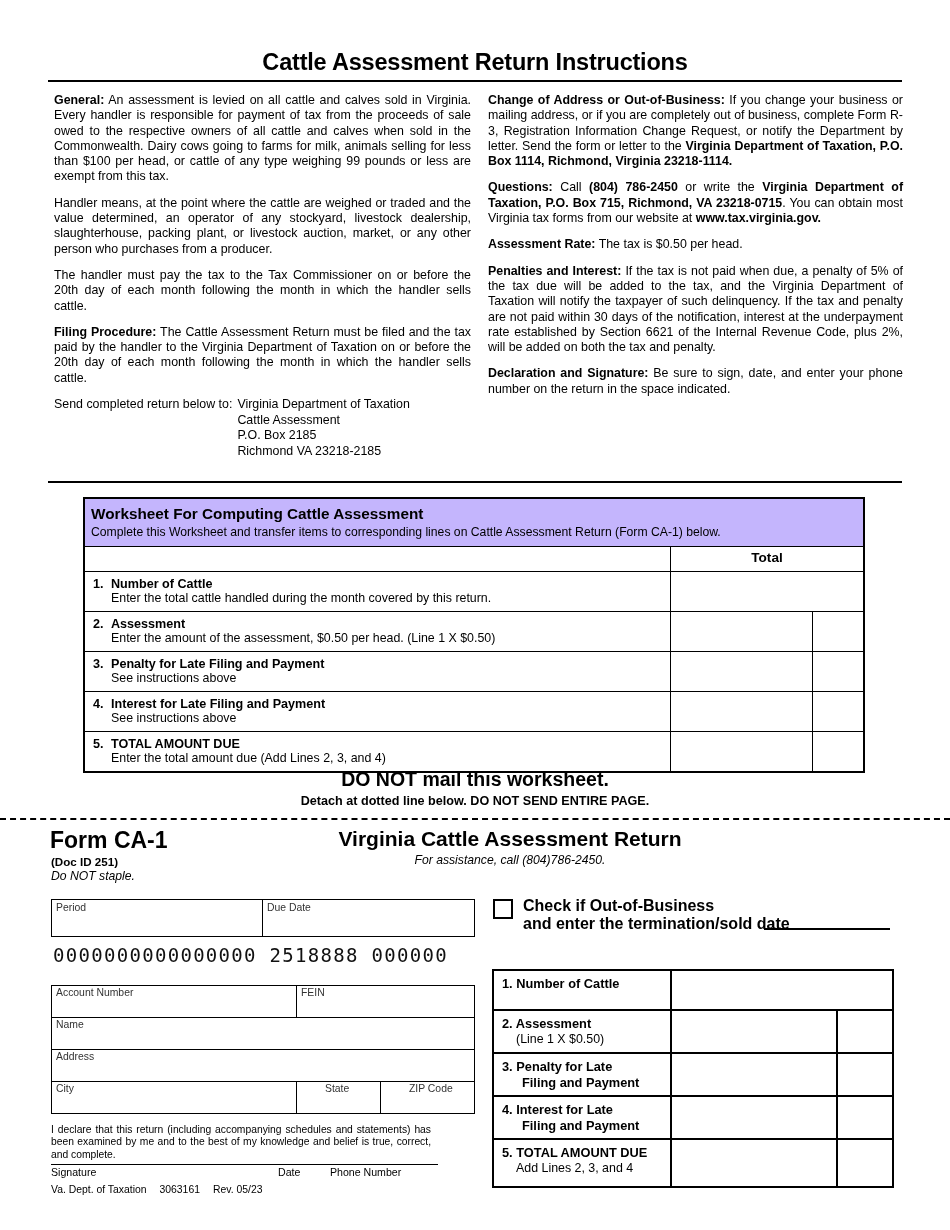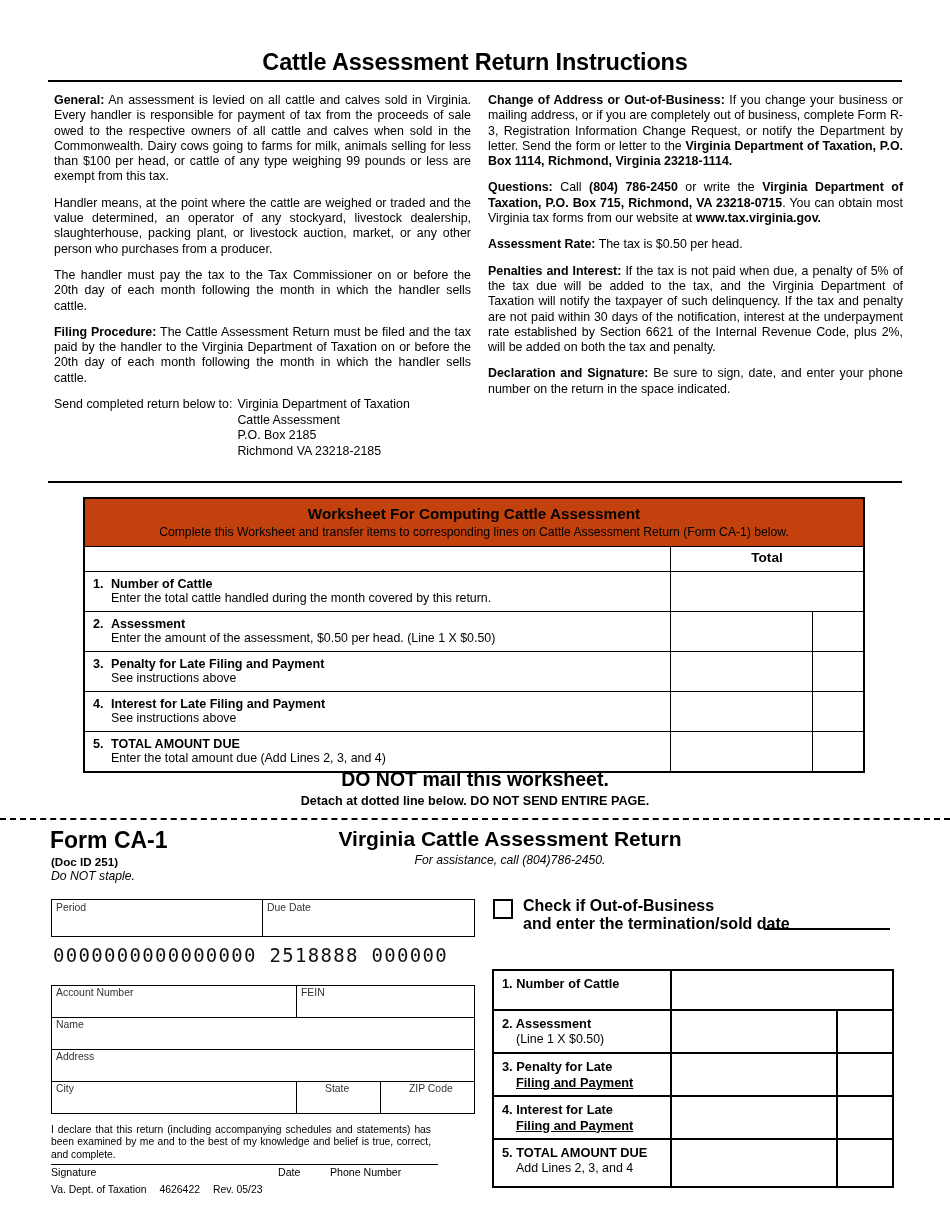--- a/index.html
+++ b/index.html
@@ -55,23 +55,22 @@
   }
 
   
   .worksheet {
     position: absolute;
     left: 83px; top: 497px; width: 782px;
     border: 2px solid #000;
     background: #fff;
   }
   .ws-head {
-    background: #c2410c;
+    background: #c4b5fd;
     border-bottom: 1.5px solid #000;
-    text-align: center;
     padding: 5px 6px 6px 6px;
   }
   .ws-head .t1 { font-size: 15.3px; font-weight: bold; line-height: 19px; }
   .ws-head .t2 { font-size: 12.2px; line-height: 16px; margin-top: 1px; }
 
   .ws-row { display: flex; border-bottom: 1.5px solid #000; }
   .ws-row:last-child { border-bottom: none; }
   .ws-c-desc { flex: 0 0 586px; padding: 5px 0 6px 8px; border-right: 1.5px solid #000; }
   .ws-c-amt  { flex: 0 0 142px; border-right: 1.5px solid #000; }
   .ws-c-cents{ flex: 1 1 auto; }
@@ -191,21 +190,21 @@
     border: 2px solid #000;
   }
   .ret-row { display: flex; border-bottom: 2px solid #000; }
   .ret-row:last-child { border-bottom: none; }
   .ret-desc  { flex: 0 0 178px; border-right: 2px solid #000; padding: 5px 0 5px 8px; }
   .ret-amt   { flex: 0 0 166px; border-right: 2px solid #000; }
   .ret-cents { flex: 1 1 auto; }
   .ret-amt.nosplit { flex: 1 1 auto; border-right: none; }
   .ret-main { font-size: 12.8px; font-weight: bold; line-height: 15.5px; }
   .ret-sub  { font-size: 12.4px; margin-left: 14px; line-height: 15.5px; }
-  .ret-indent { margin-left: 14px; text-decoration: underline; }
+  .ret-indent { margin-left: 20px; }
   .h38 { min-height: 38px; }
   .h46 { min-height: 46px; }
 </style>
 </head>
 <body>
 
 <div class="page">
 
   <div class="doc-title">Cattle Assessment Return Instructions</div>
   <div class="rule-top"></div>
@@ -353,21 +352,21 @@
       </div>
     </div>
   </div>
 
   <div class="declaration">I declare that this return (including accompanying schedules and statements) has been  examined by me and to the best of my knowledge and belief is true, correct, and complete.</div>
   <div class="sig-rule"></div>
   <div class="sig-lbl">Signature</div>
   <div class="date-lbl">Date</div>
   <div class="phone-lbl">Phone Number</div>
   <div class="footer-note">
-    <span>Va. Dept. of Taxation</span><span>4626422</span><span>Rev. 05/23</span>
+    <span>Va. Dept. of Taxation</span><span>3063161</span><span>Rev. 05/23</span>
   </div>
 
   <div class="oob-box"></div>
   <div class="oob-text">
     <div>Check if Out-of-Business</div>
     <div>and enter the termination/sold date</div>
   </div>
   <div class="oob-line"></div>
 
   <div class="ret-table">

